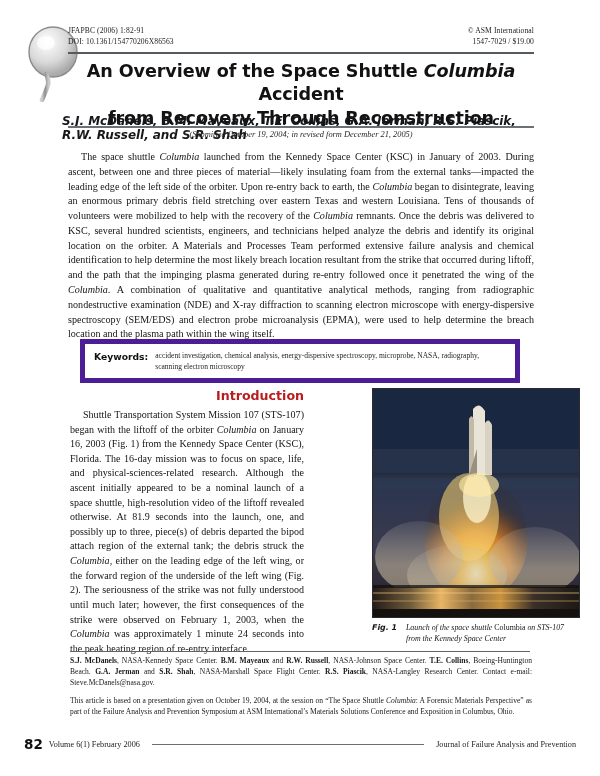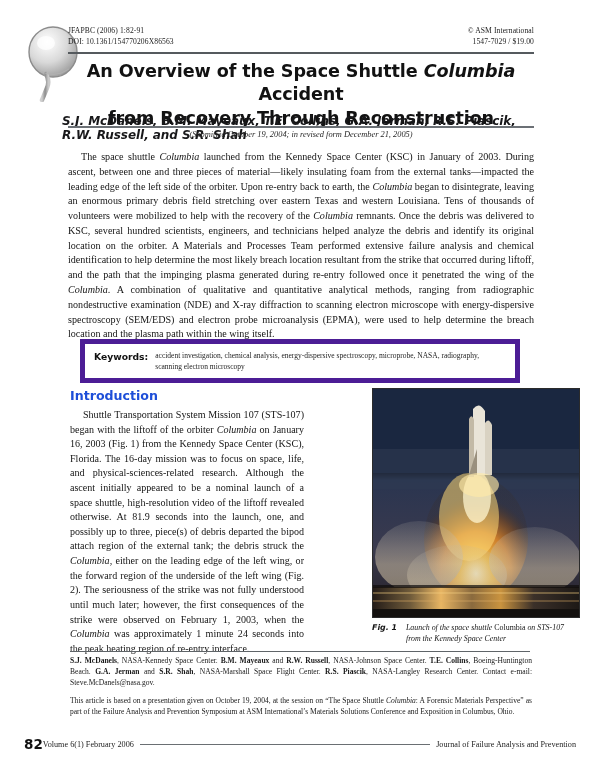--- a/index.html
+++ b/index.html
@@ -139,22 +139,23 @@
   
   .col-left {
     position: absolute;
     left: 70px; top: 388px;
     width: 234px;
   }
   .secheading {
     font-family: "DejaVu Sans", sans-serif;
     font-weight: bold;
     font-size: 12.6px;
-    color: #1d4ed8;
+    color: #b91c1c;
     margin: 0 0 5px 0;
+    text-align: right;
   }
   .bodytext {
     font-size: 10.05px;
     line-height: 1.455;
     text-align: justify;
     color: #141414;
   }
   .bodytext .indent { padding-left: 13px; }
 
   
@@ -211,20 +212,21 @@
   .footnotes .b { font-weight: bold; }
   .footnotes p { margin: 0 0 7px 0; }
 
   
   .footer {
     position: absolute;
     left: 24px; top: 736px;
     width: 552px;
     display: flex;
     align-items: center;
+    gap: 6px;
   }
   .pagenum {
     font-family: "DejaVu Sans", sans-serif;
     font-weight: bold;
     font-size: 13.5px;
     color: #111;
     flex: 0 0 auto;
   }
   .footer-left, .footer-right {
     font-size: 8.2px;

